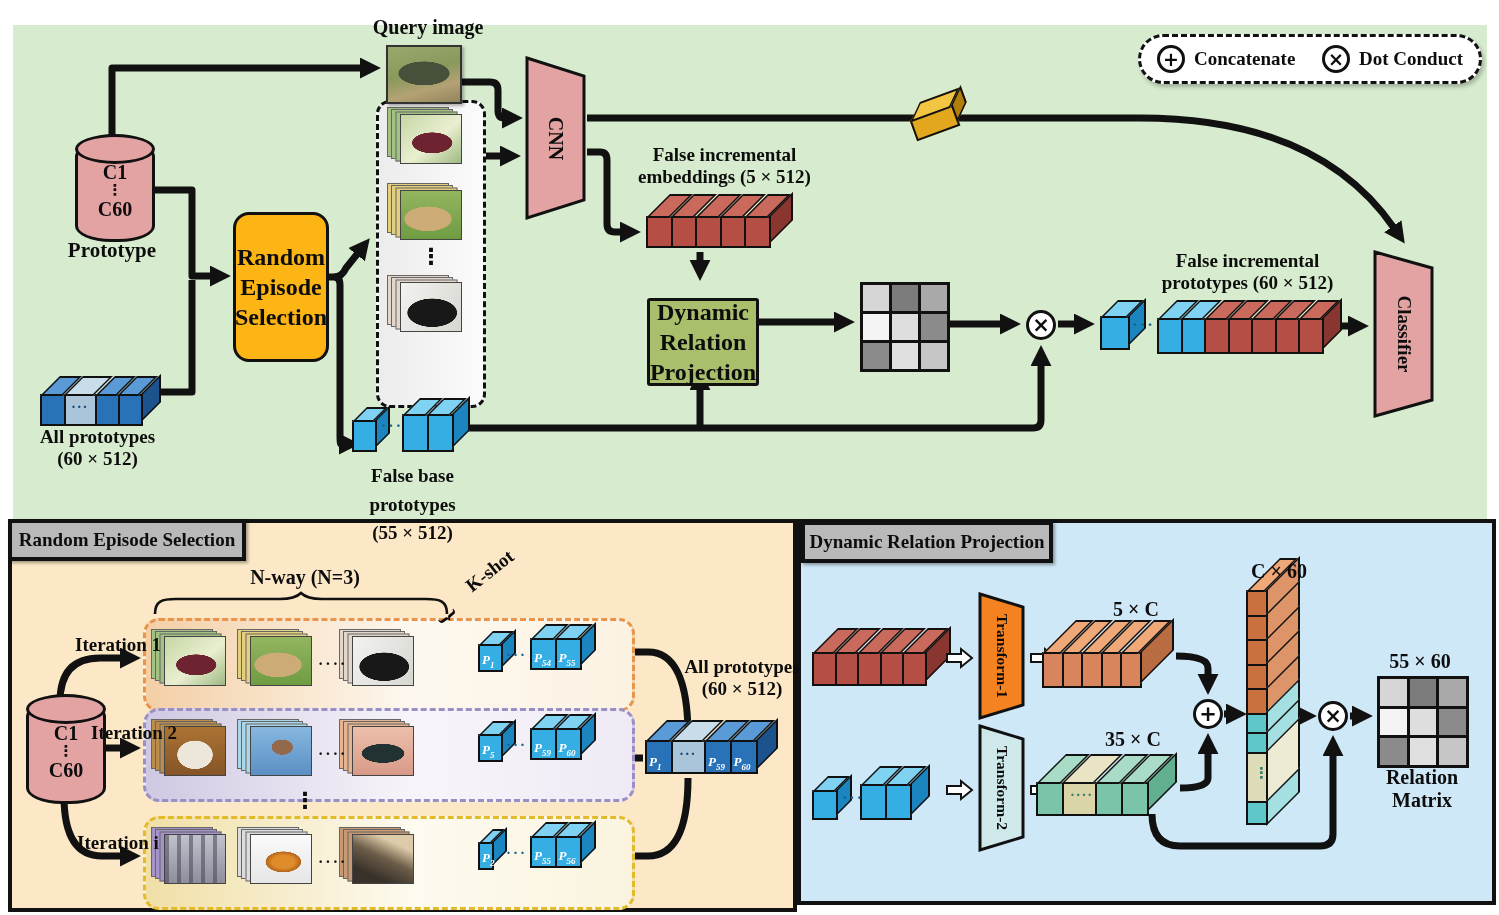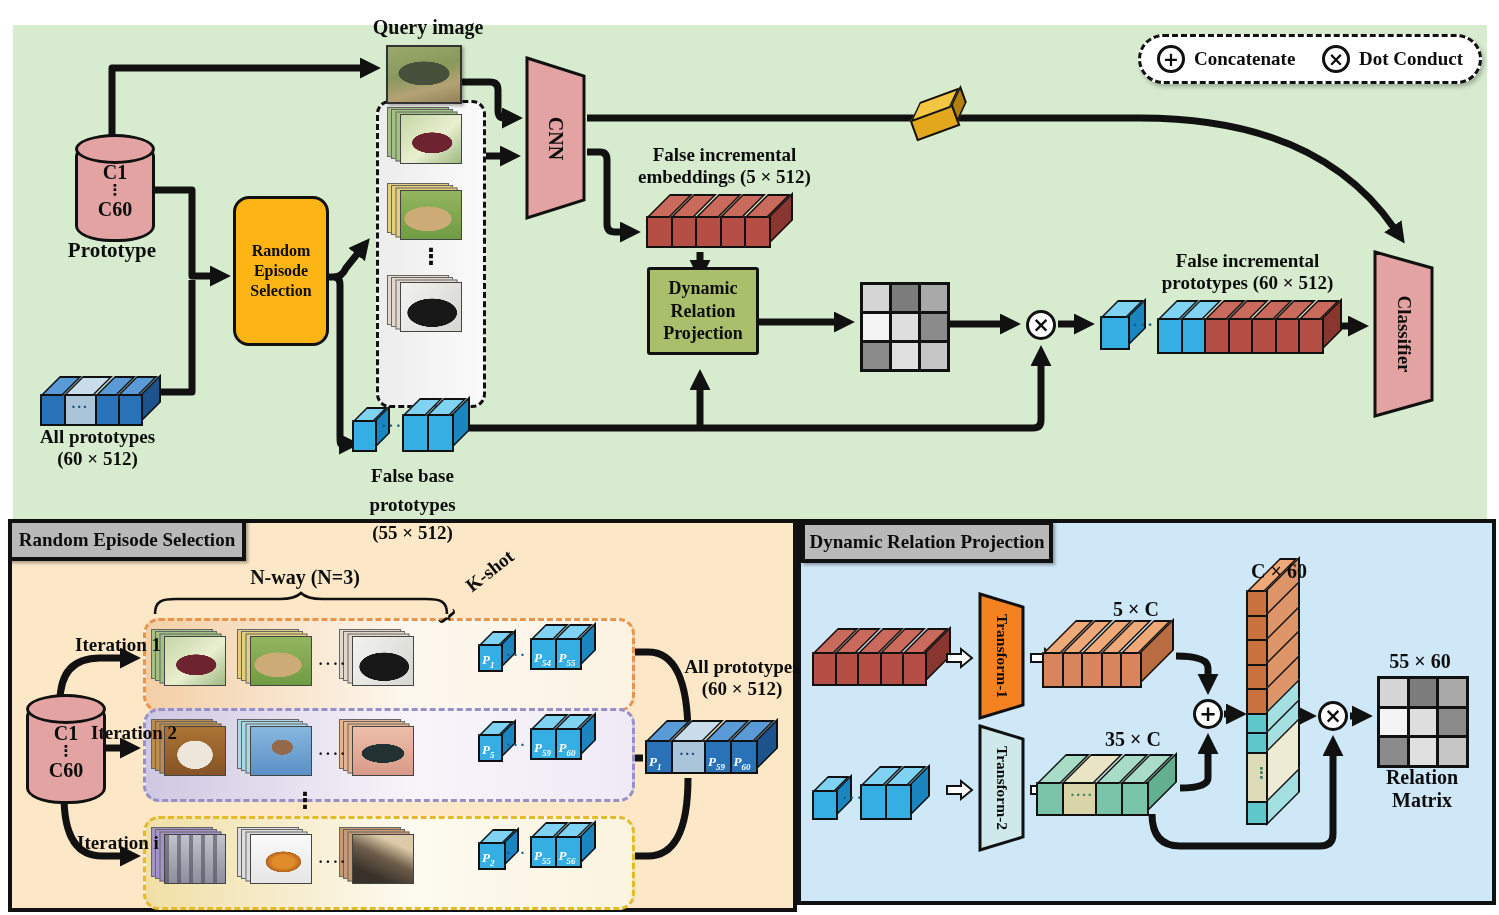--- a/index.html
+++ b/index.html
@@ -132,21 +132,21 @@
   <div class="lbl" style="left:363px;top:16px;width:130px;font-size:20px">Query image</div>
   <div class="photo ph-tank" style="left:386px;top:45px;width:72px;height:55px"></div>
 
   <div class="cyl" style="left:75px;top:140px;width:74px;height:96px">
     <span>C1</span>
     <span style="font-size:15px">⋮</span>
     <span>C60</span>
   </div>
   <div class="lbl" style="left:47px;top:238px;width:130px;font-size:21px">Prototype</div>
 
-  <div class="roundbox" style="left:233px;top:196px;width:90px;height:144px;background:var(--gold);border-radius:16px;font-size:16px">
+  <div class="roundbox" style="left:233px;top:212px;width:90px;height:144px;background:var(--gold);border-radius:16px;font-size:24px">
     <span>Random</span>
       <span>Episode</span>
       <span>Selection</span>
   </div>
 
   <div class="dashbox" style="left:376px;top:100px;width:104px;height:302px;background:linear-gradient(90deg,#ececec,#fbfbfb)"></div>
   <div class="stack ph-bird" style="left:400px;top:114px;width:62px;height:50px">
     <i class="f3"></i>
       <i class="f2"></i>
       <i class="f1"></i>
@@ -180,21 +180,21 @@
       <i class="sg red" style="width:27px"></i>
       <i class="sg red" style="width:27px"></i>
     <i class="sg red" style="width:27px"></i>
       <i class="sg red sd" style="width:27px"></i>
   </div>
 
   <div class="slab" style="left:912px;top:112px;height:22px;--d:16px;transform:rotate(-20deg)">
     <i class="sg goldb sd" style="width:46px"></i>
   </div>
 
-  <div class="roundbox" style="left:647px;top:267px;width:106px;height:82px;background:var(--olive);border-radius:3px;font-size:18px">
+  <div class="roundbox" style="left:647px;top:298px;width:106px;height:82px;background:var(--olive);border-radius:3px;font-size:24px">
     <span>Dynamic</span>
       <span>Relation</span>
       <span>Projection</span>
   </div>
 
   <div class="mx" style="left:860px;top:282px;width:84px;height:84px">
       <div style="background: rgb(214, 214, 214);"></div>
       <div style="background: rgb(124, 124, 124);"></div>
       <div style="background: rgb(169, 169, 169);"></div>
       <div style="background: rgb(244, 244, 244);"></div>
@@ -374,21 +374,21 @@
       <i class="ph"></i>
     </div>
   <div class="dots" style="left:318px;top:854px;font-size:16px">····</div>
   <div class="stack ph-carton" style="left:352px;top:834px;width:62px;height:50px">
       <i class="f3"></i>
       <i class="f2"></i>
       <i class="f1"></i>
       <i class="ph"></i>
     </div>
   <div class="slab" style="left:478px;top:842px;height:28px;--d:15px">
-    <i class="sg blue sd" style="width:28px">
+    <i class="sg blue sd" style="width:16px">
         <span class="facelbl"><span>P</span><sub>2</sub></span>
       </i>
     </div>
   <div class="dots" style="left:506px;top:846px;font-size:15px;color:#17618e">···</div>
   <div class="slab" style="left:530px;top:836px;height:32px;--d:16px">
     <i class="sg blue" style="width:27px">
         <span class="facelbl"><span>P</span><sub>55</sub></span>
       </i>
     <i class="sg blue sd" style="width:27px">
         <span class="facelbl"><span>P</span><sub>56</sub></span>

